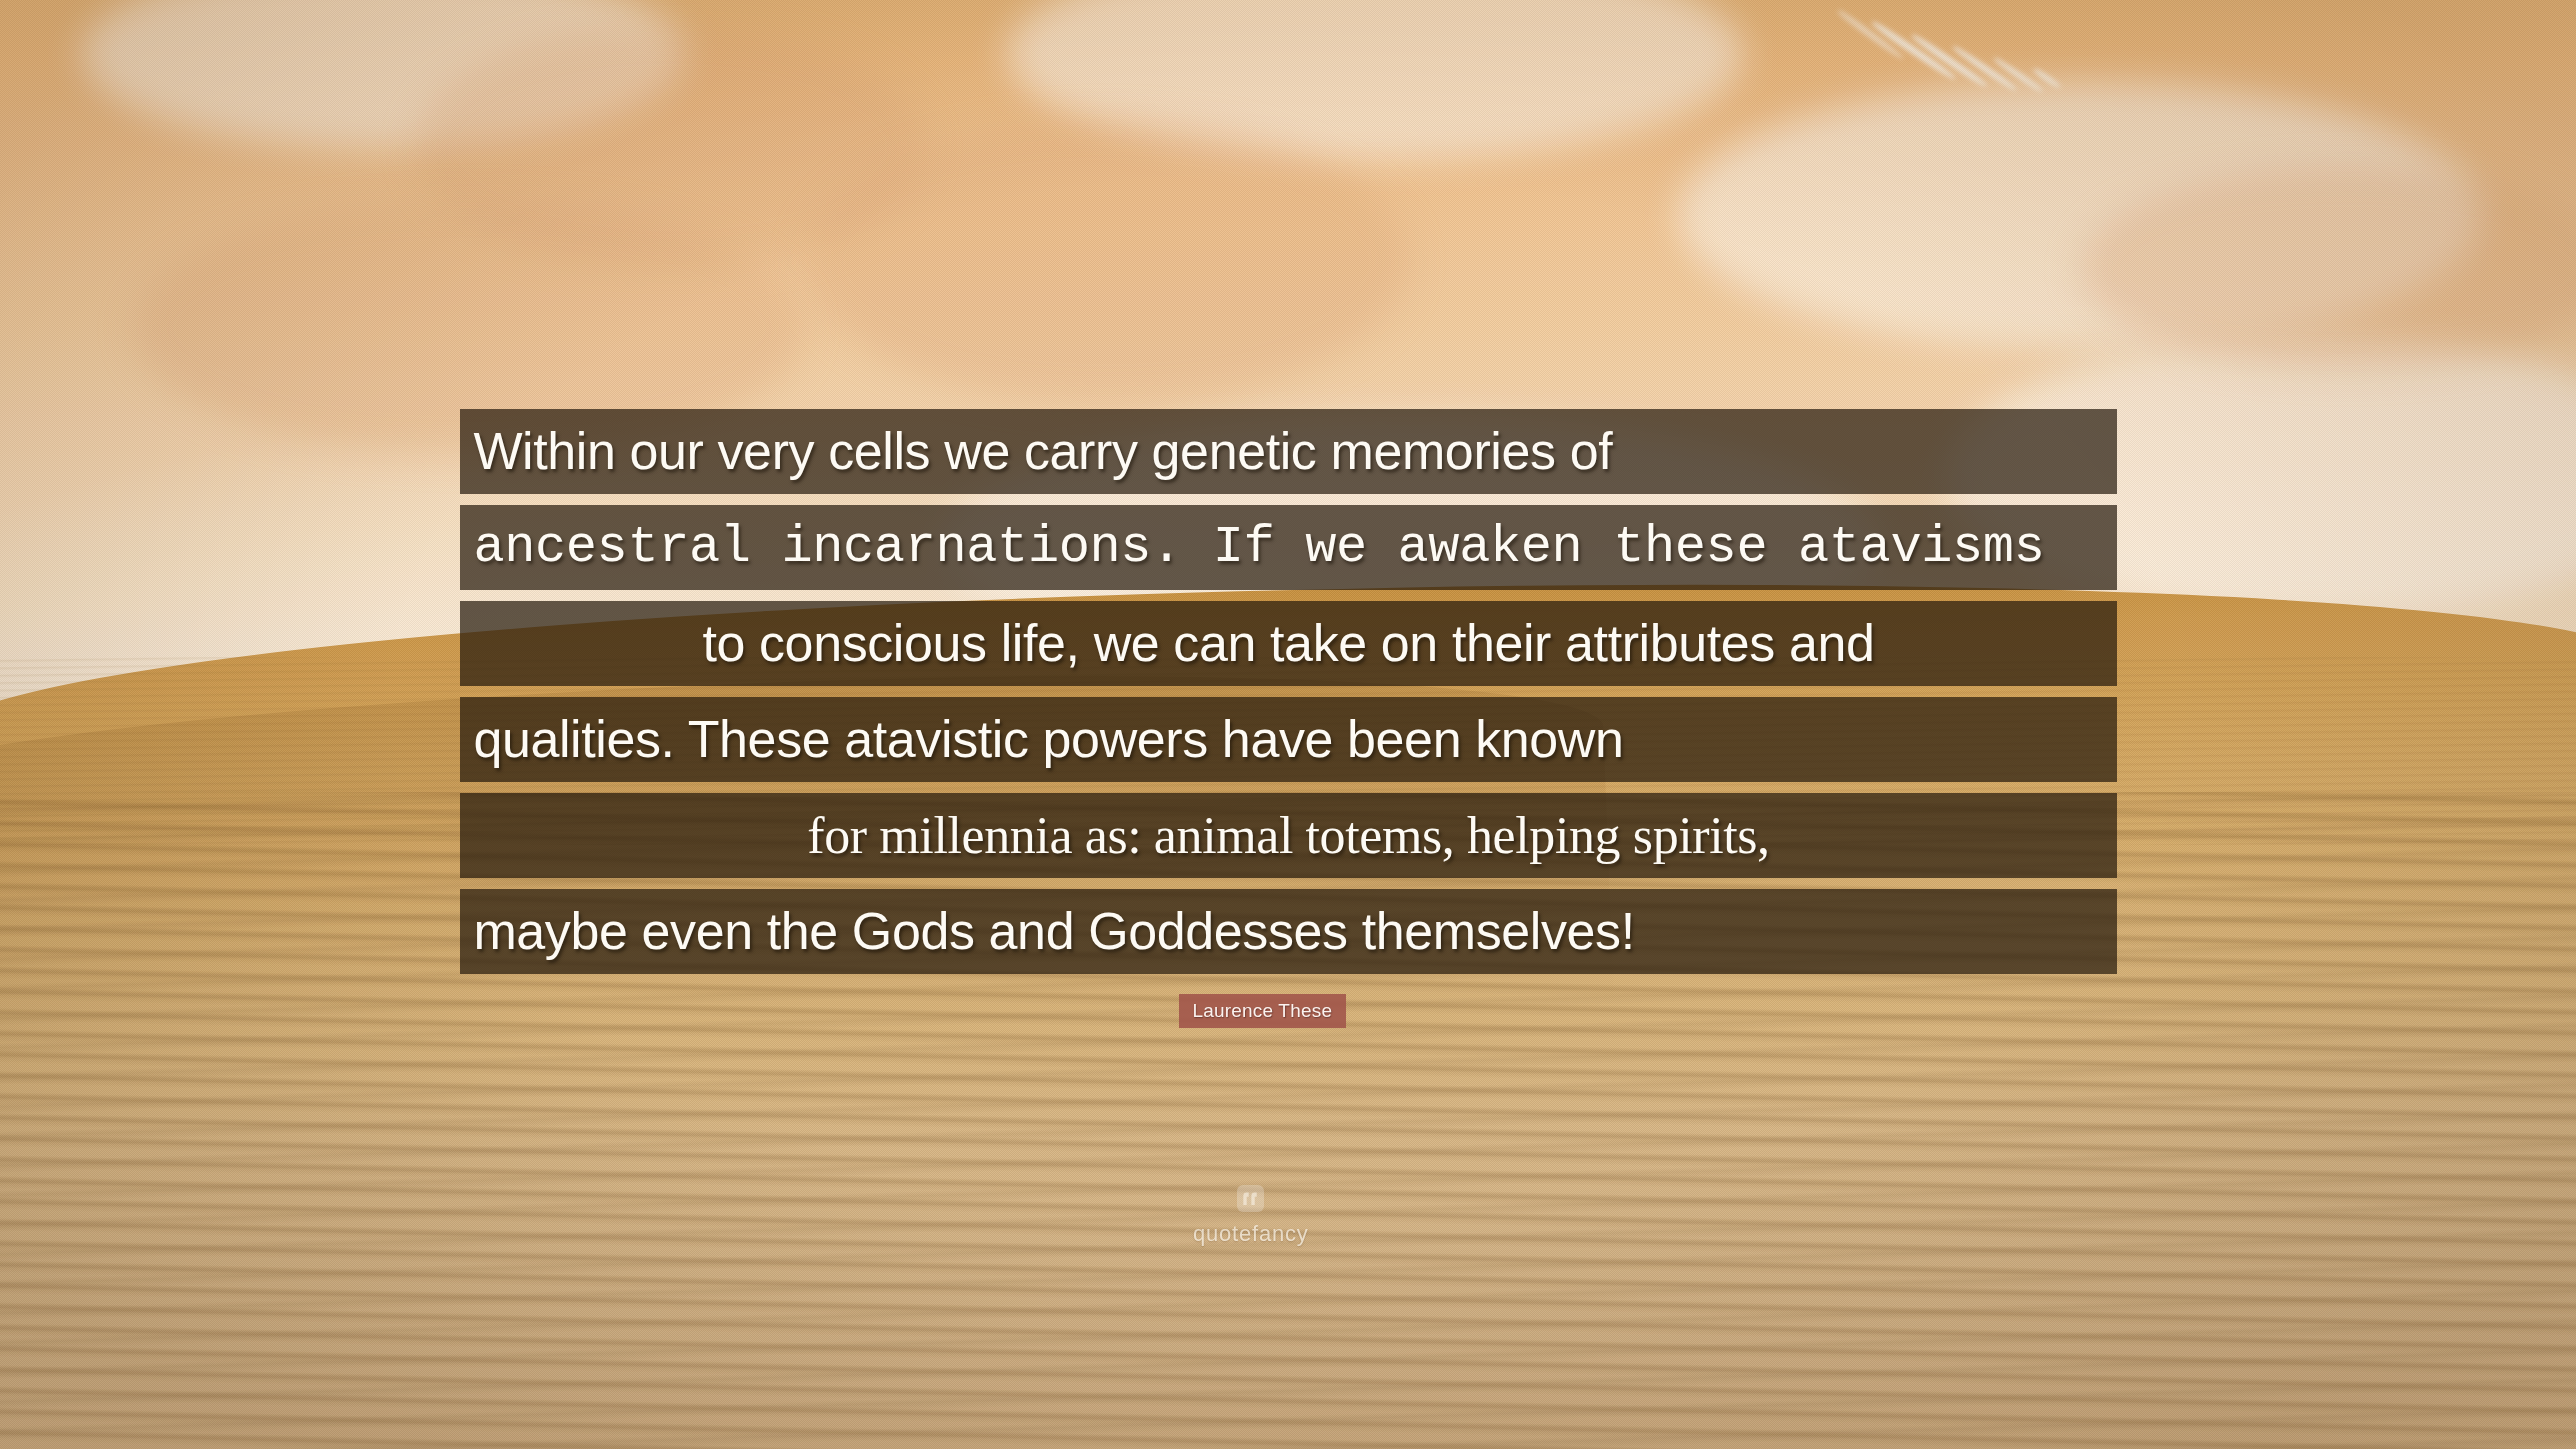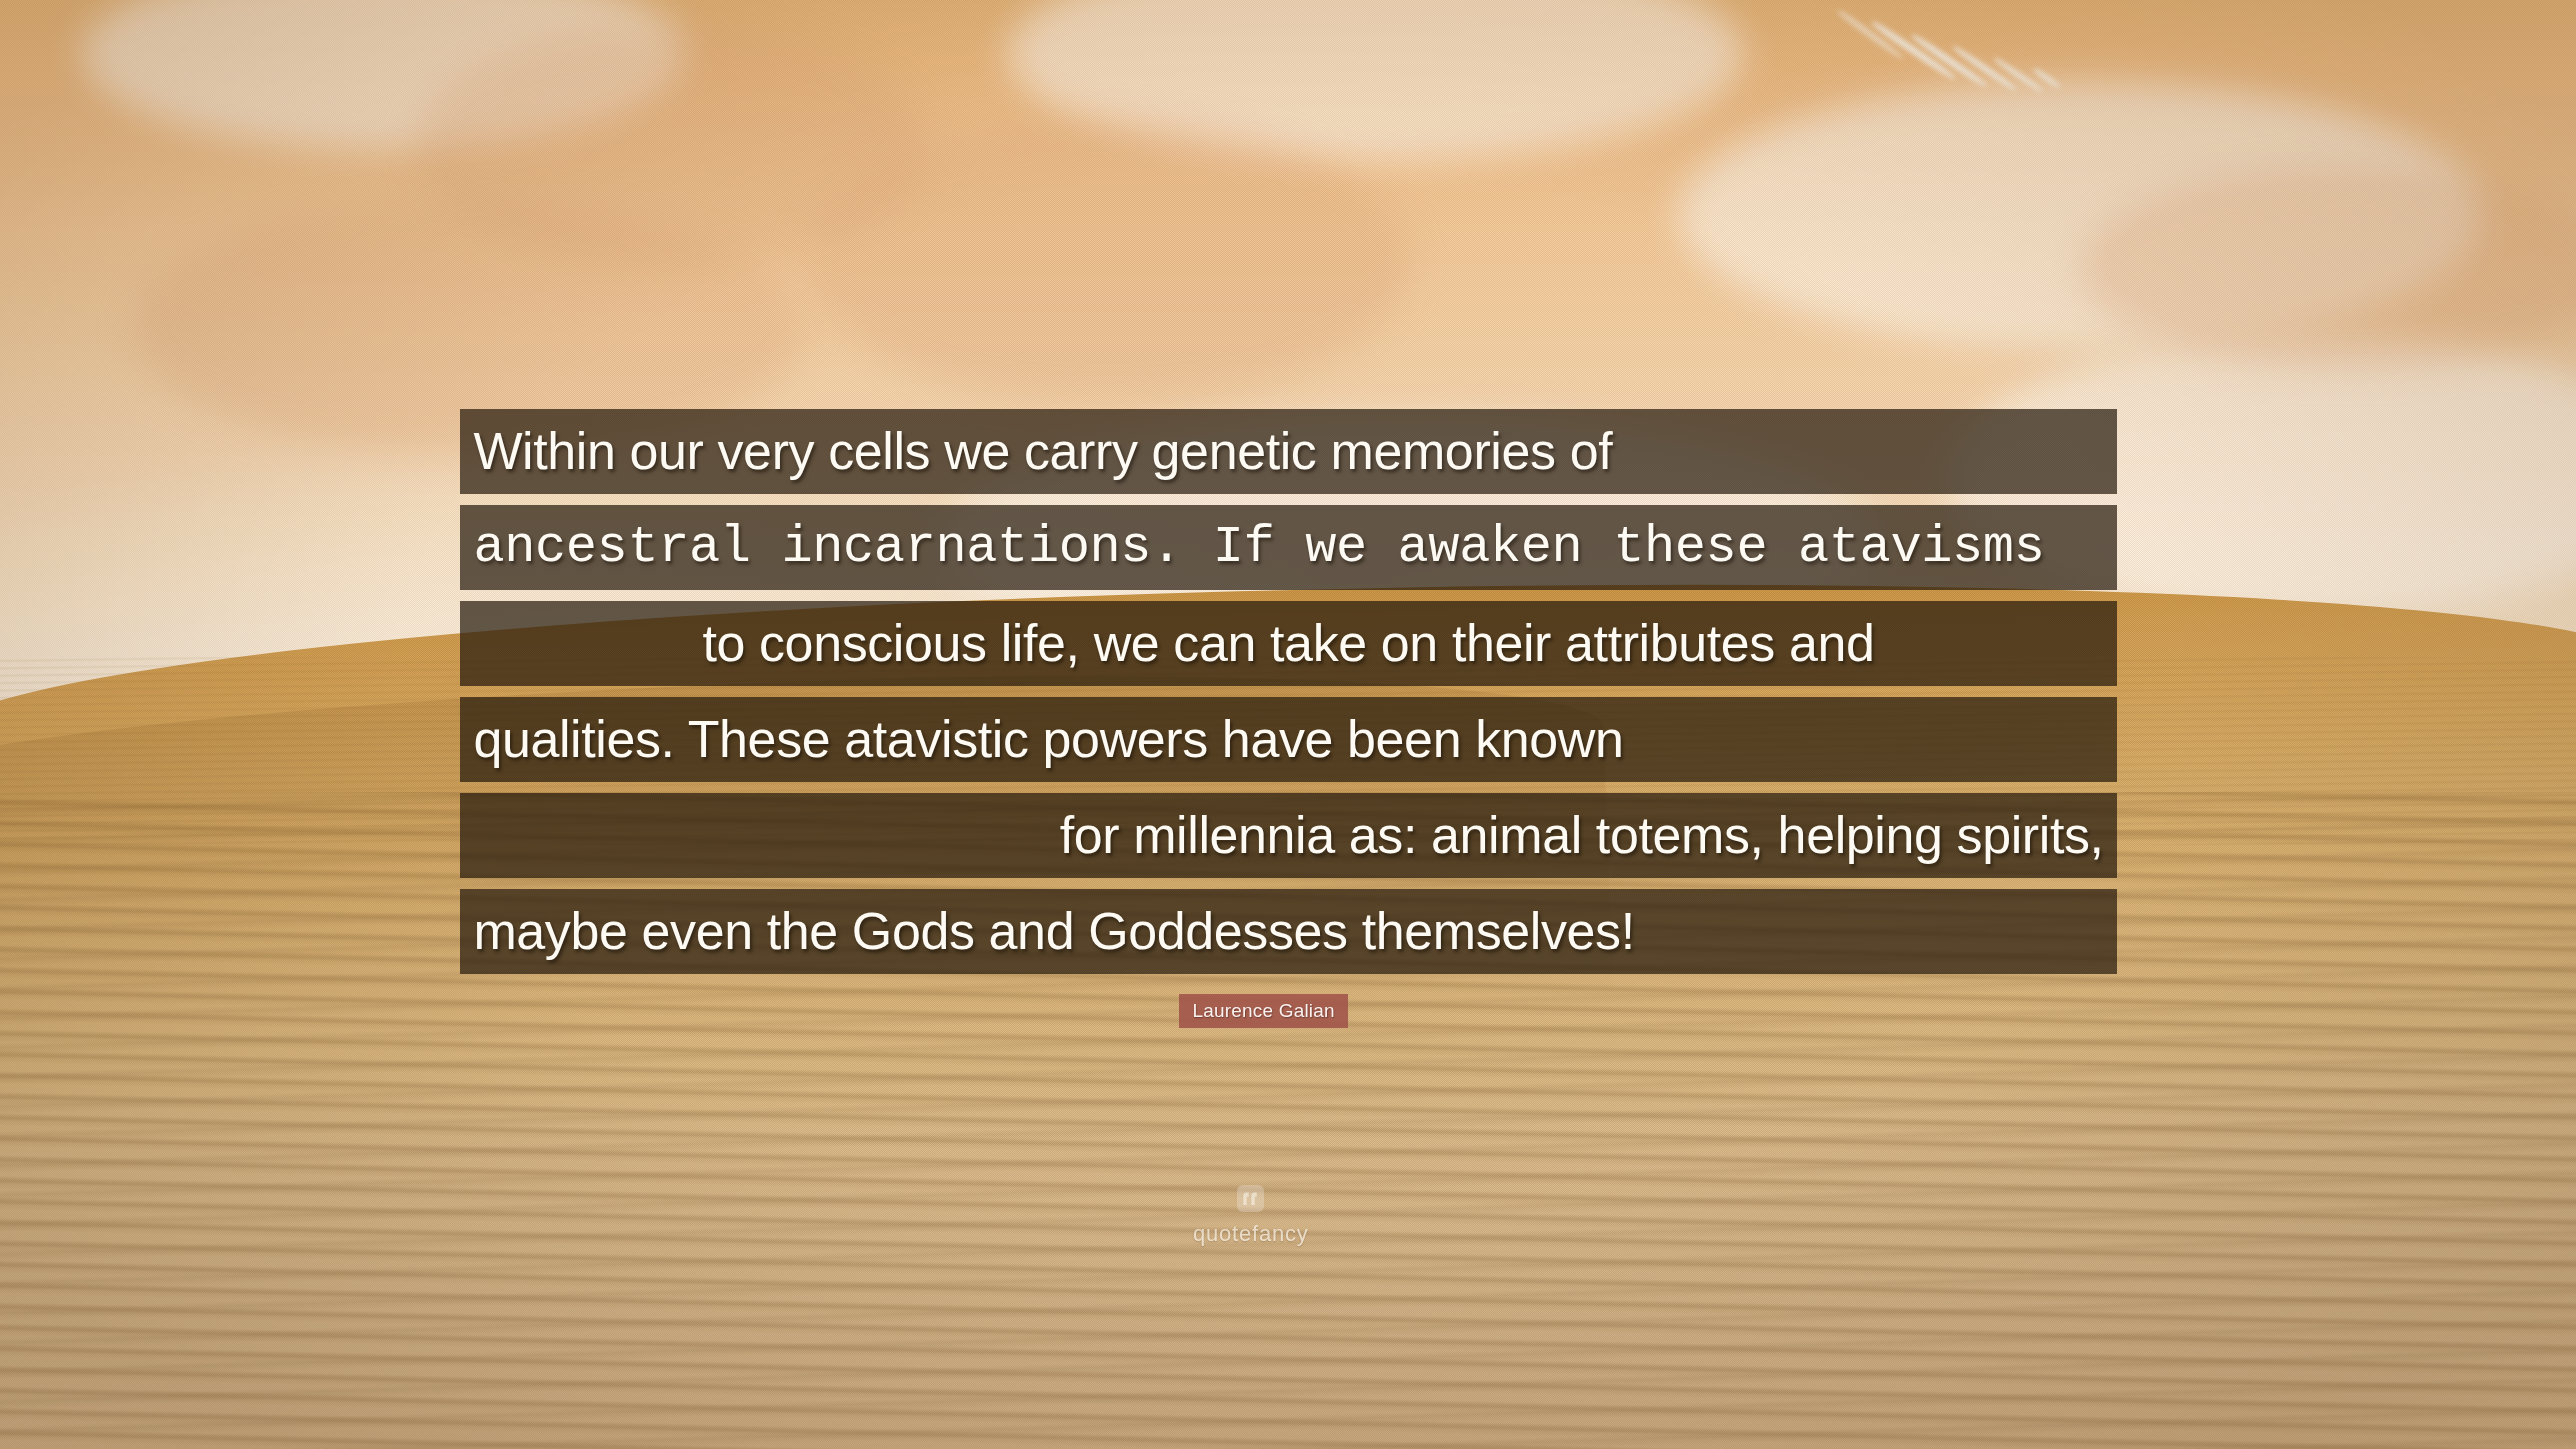--- a/index.html
+++ b/index.html
@@ -262,26 +262,26 @@
   </div>
 
   <div class="grain"></div>
   <div class="vignette"></div>
 
   <div id="quote-block">
     <span class="quote-line" style="transform: scaleX(1); text-align: left;">Within our very cells we carry genetic memories of</span>
     <span class="quote-line" style="transform: scaleX(1); text-align: left; font-family: Liberation Mono, monospace;">ancestral incarnations. If we awaken these atavisms</span>
     <span class="quote-line" style="transform: scaleX(1); text-align: center;">to conscious life, we can take on their attributes and</span>
     <span class="quote-line" style="transform: scaleX(1); text-align: left;">qualities. These atavistic powers have been known</span>
-    <span class="quote-line" style="transform: scaleX(1); text-align: right;">for millennia as: animal totems, helping spirits,</span>
+    <span class="quote-line" style="transform: scaleX(1); text-align: center; font-family: Liberation Serif, serif;">for millennia as: animal totems, helping spirits,</span>
     <span class="quote-line" style="transform: scaleX(1); text-align: left;">maybe even the Gods and Goddesses themselves!</span>
   </div>
 
   <div id="author-badge">
-    <span>Laurence Galian</span>
+    <span>Laurence These</span>
   </div>
 
   <div id="watermark">
     <span class="mark">
       <svg width="17.4" height="14.8" viewBox="0 0 26 22" aria-hidden="true">
         <path d="M2 21 V7 a5 5 0 0 1 5-5 h3 v6.5 h-3 V21 Z" fill="#fffdf8"></path>
         <path d="M14 21 V7 a5 5 0 0 1 5-5 h3 v6.5 h-3 V21 Z" fill="#fffdf8"></path>
       </svg>
     </span>
     <span class="brand">quotefancy</span>

